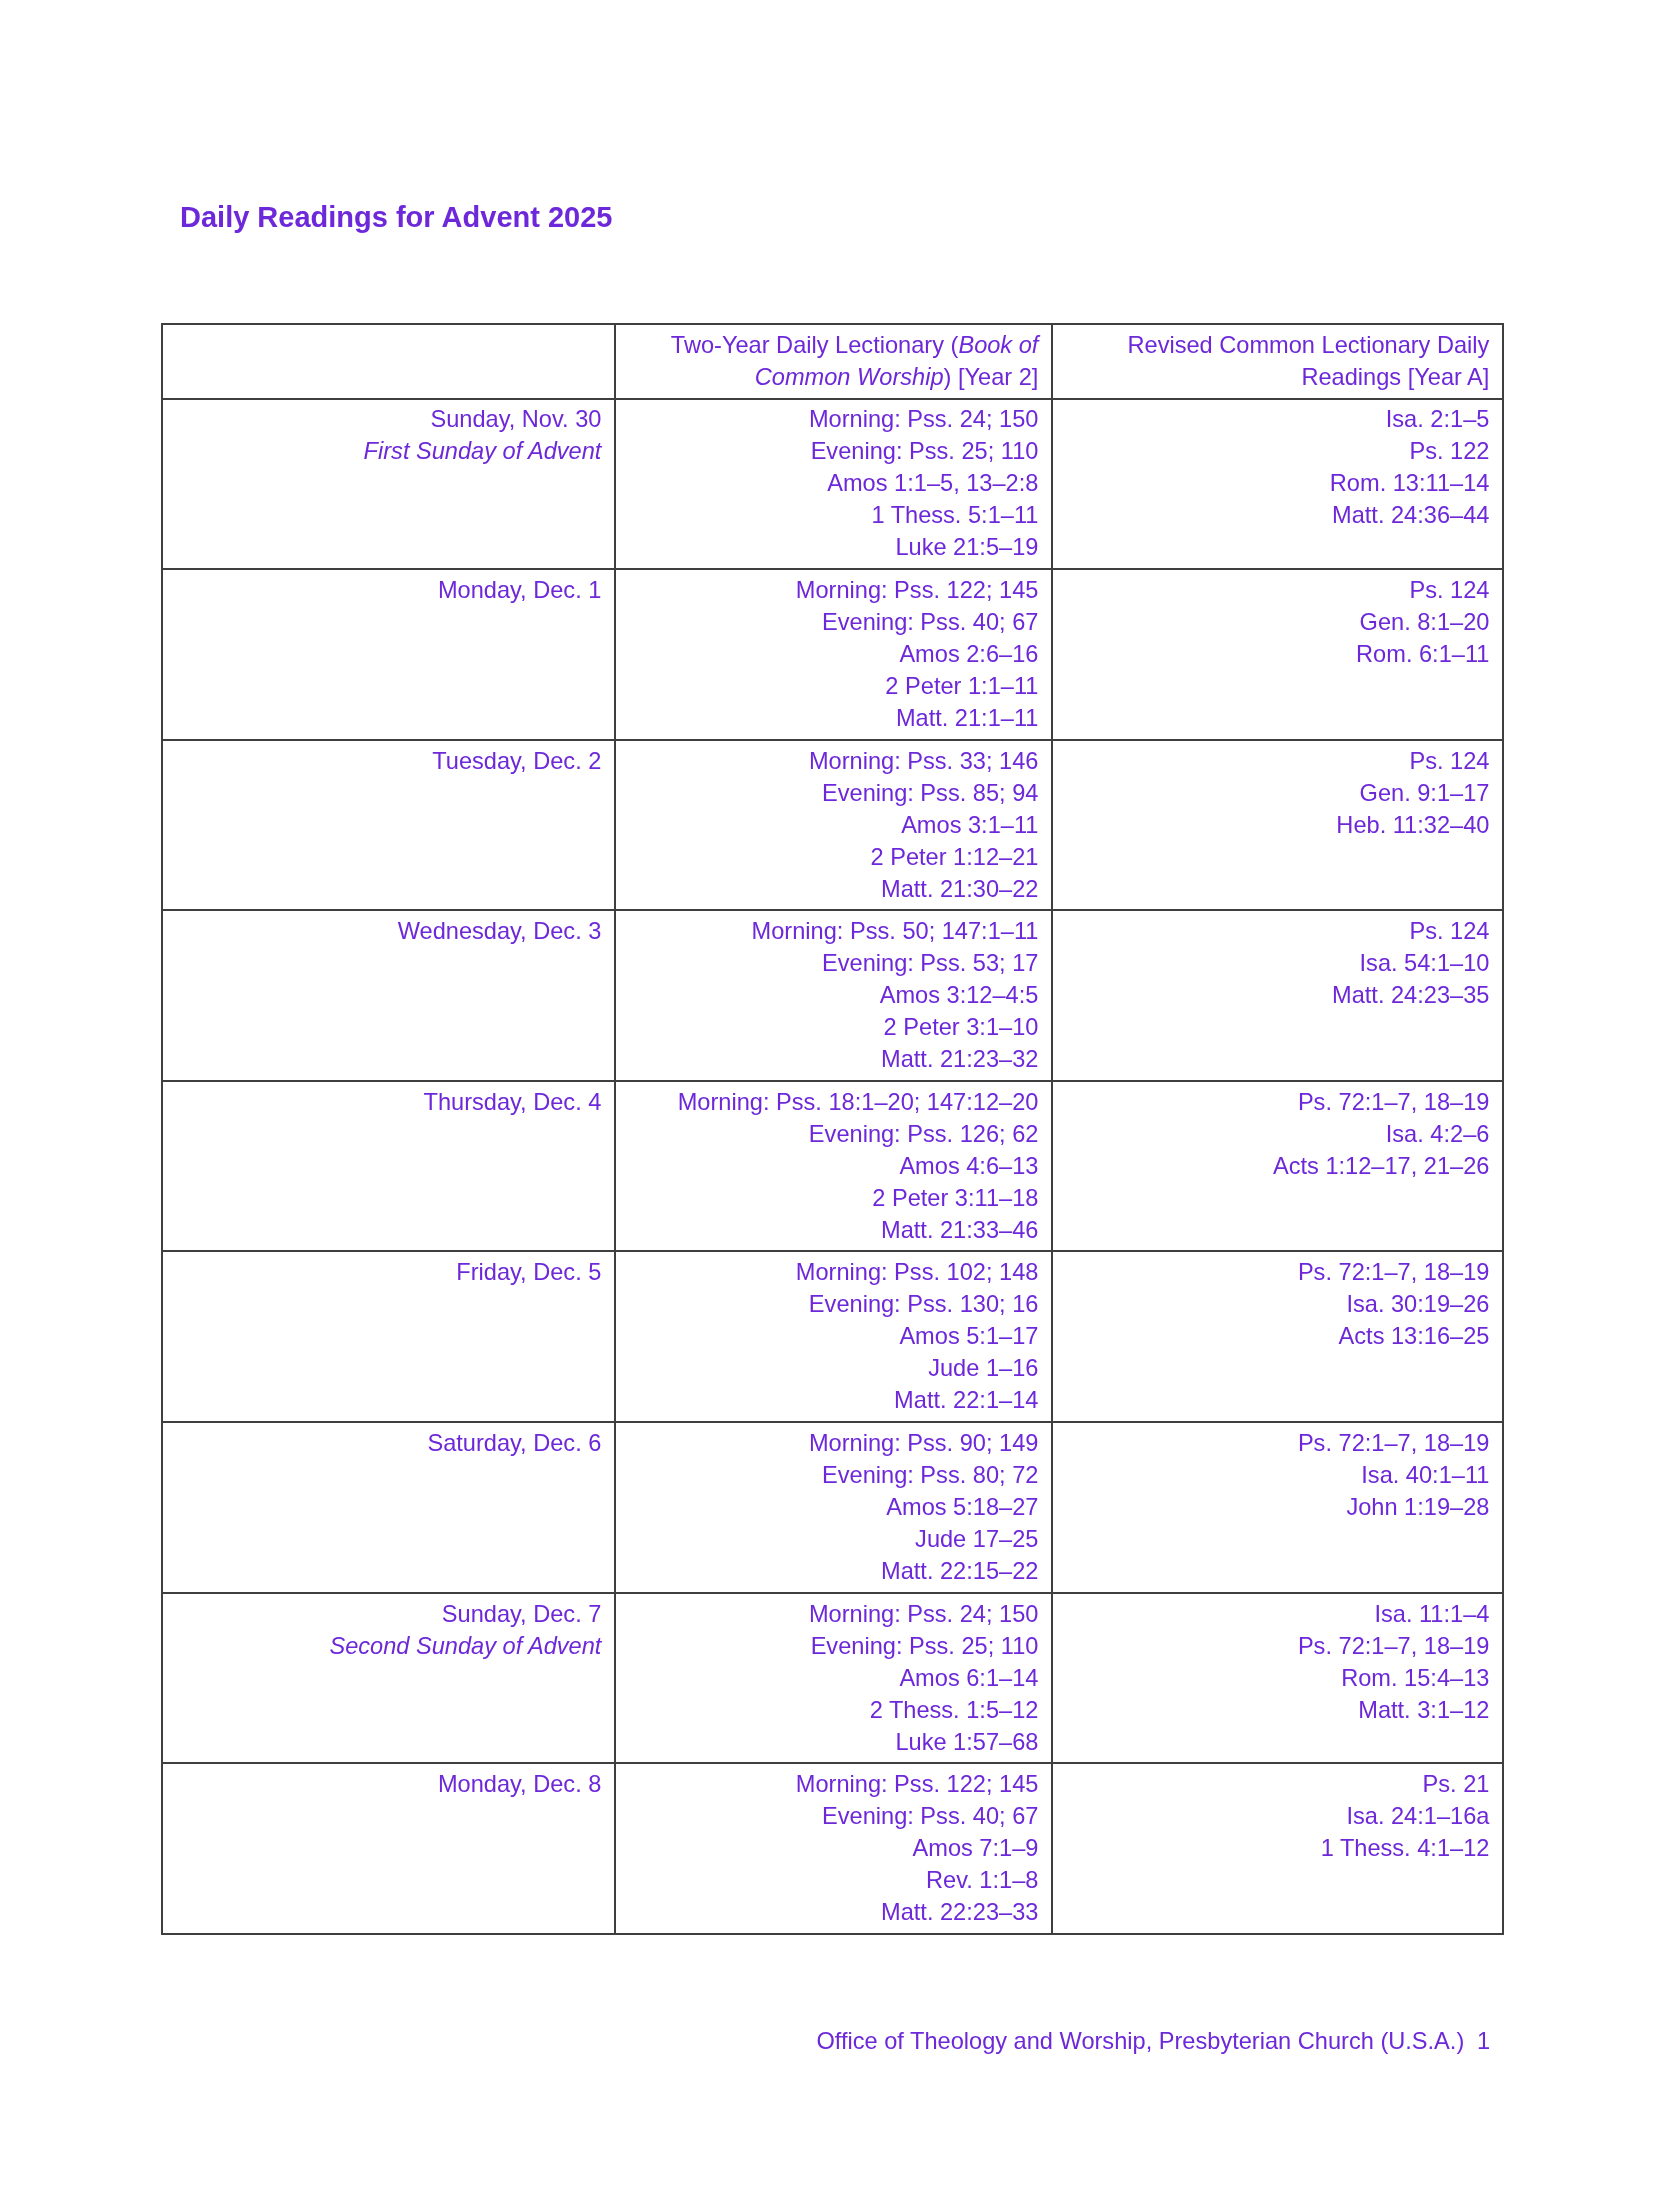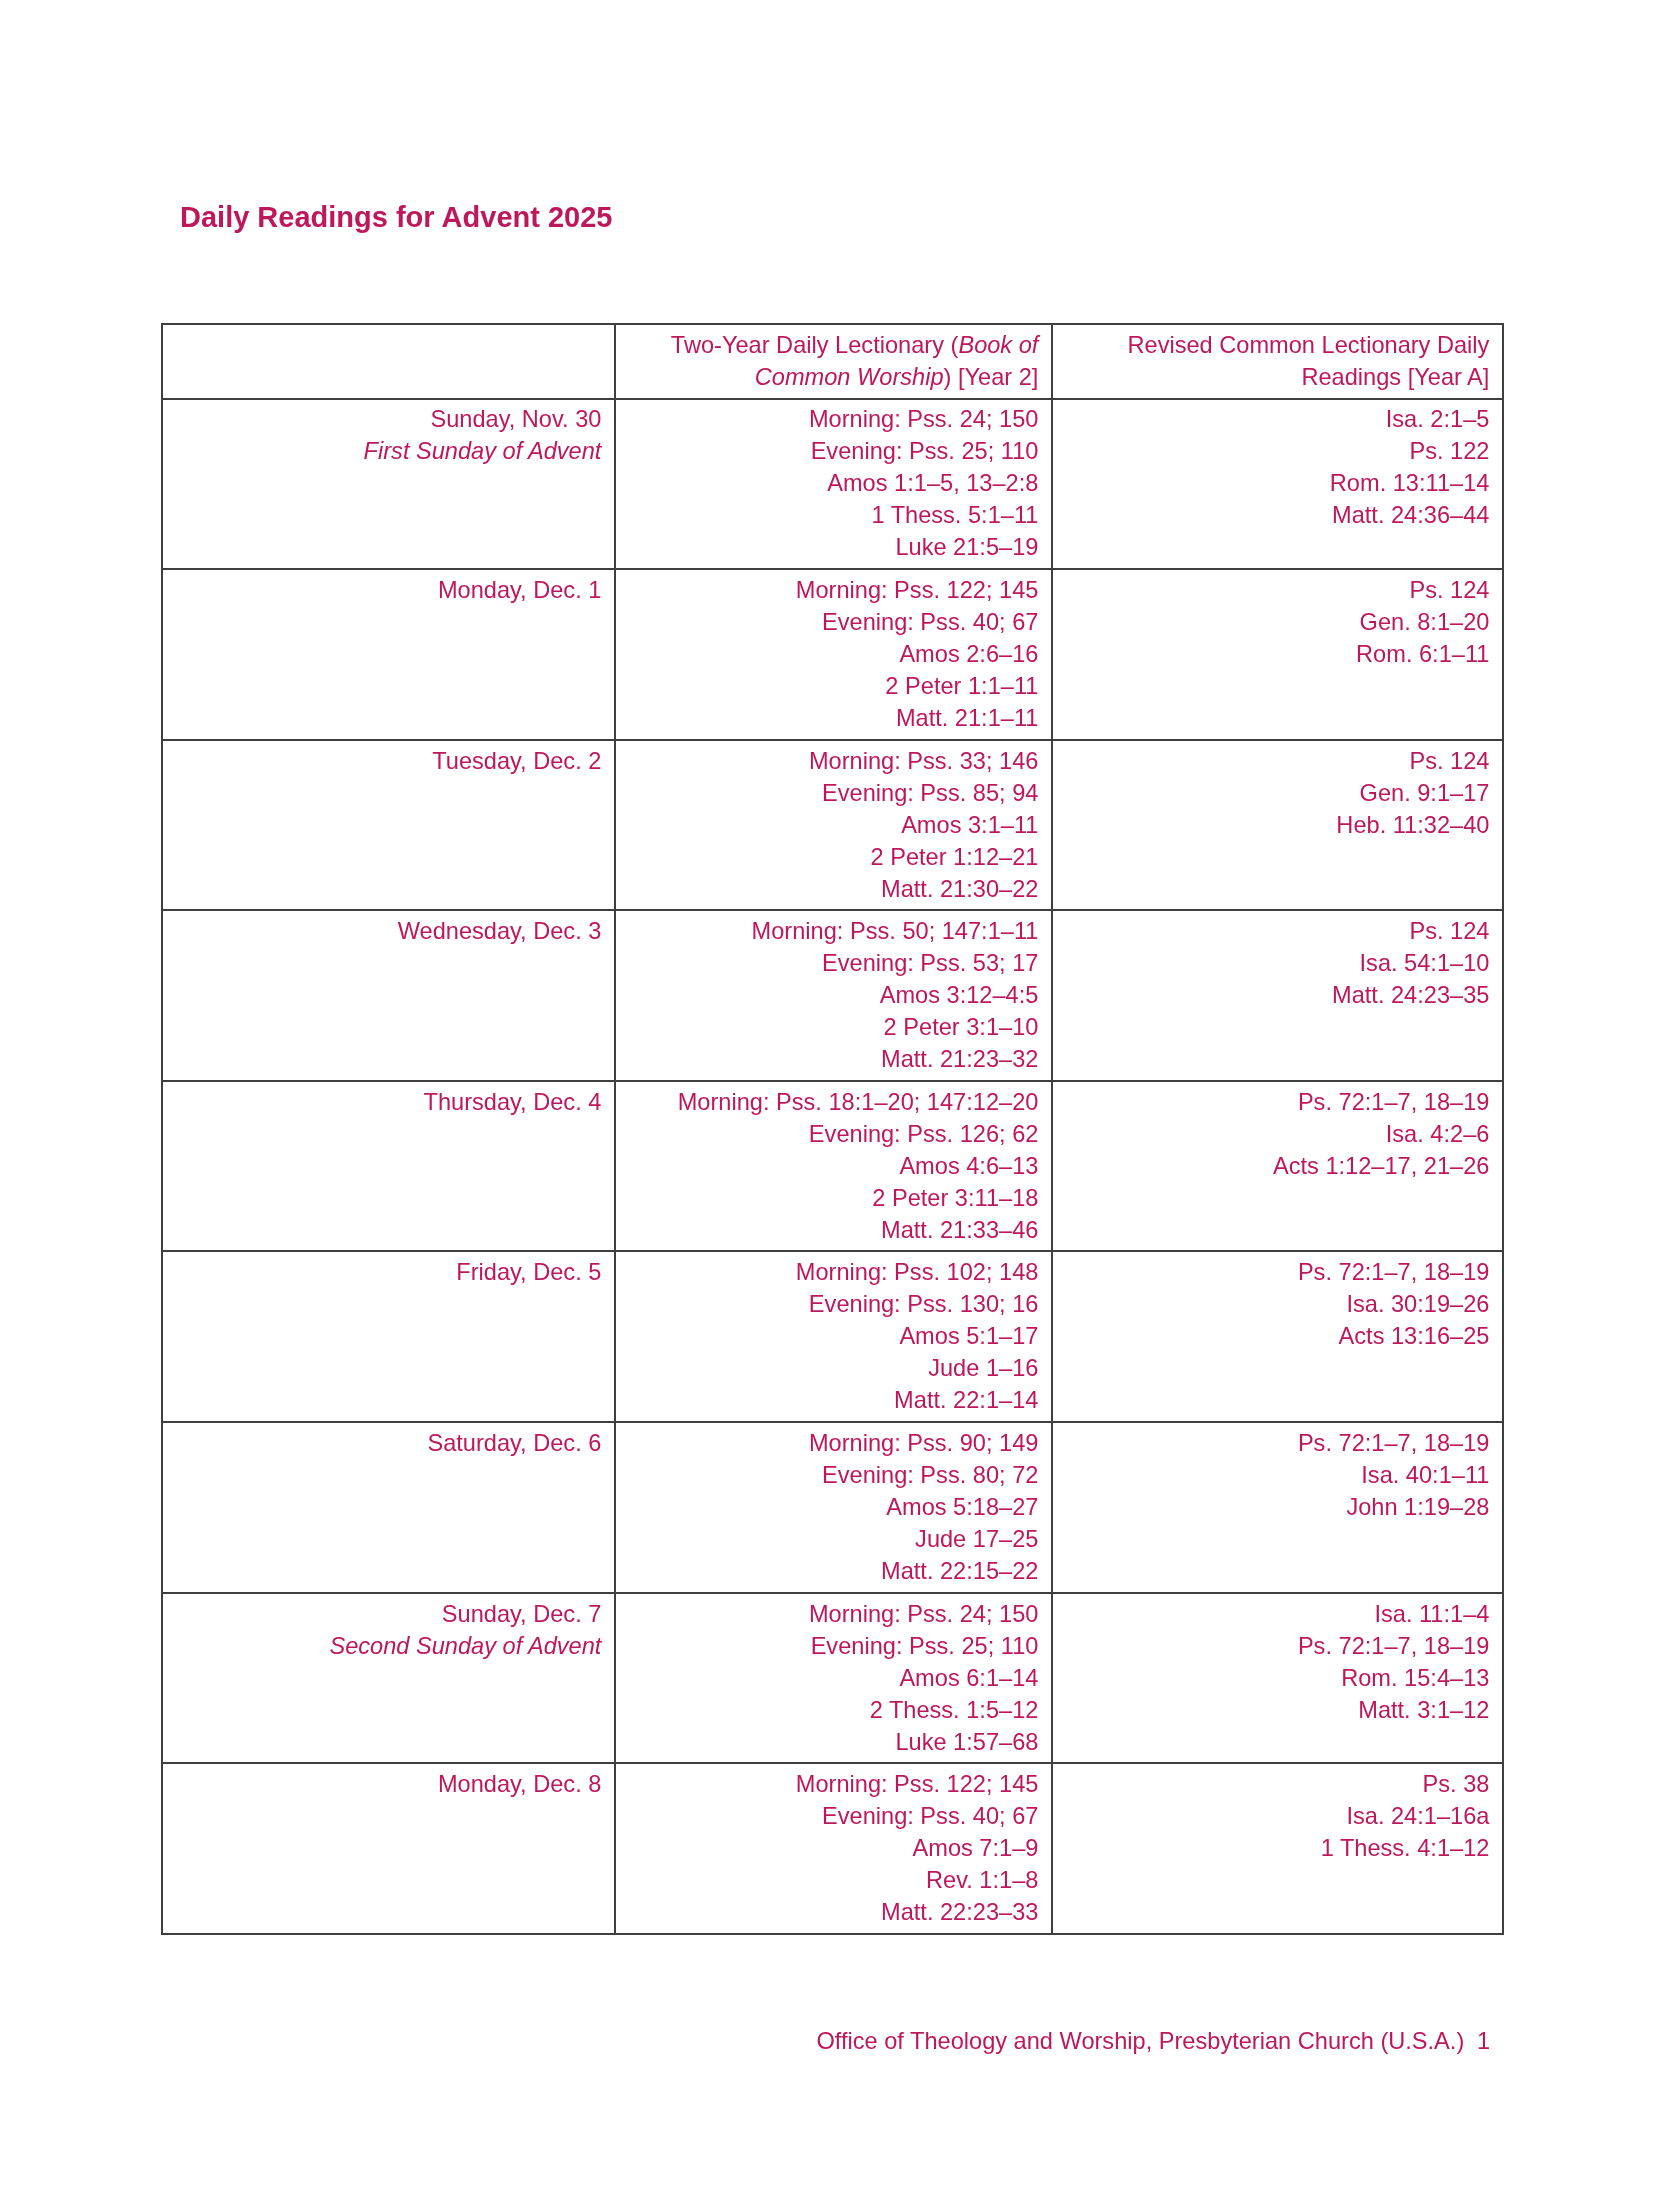--- a/index.html
+++ b/index.html
@@ -6,21 +6,21 @@
     margin: 0;
     padding: 0;
     background: #ffffff;
   }
   .page {
     position: relative;
     width: 1648px;
     height: 2205px;
     background: #ffffff;
     font-family: "Liberation Sans", "DejaVu Sans", sans-serif;
-    color: #be185d;
+    color: #6d28d9;
     overflow: hidden;
   }
   .doc-title {
     position: absolute;
     left: 180px;
     top: 201px;
     font-size: 29px;
     font-weight: bold;
     letter-spacing: 0px;
     white-space: nowrap;
@@ -228,21 +228,21 @@
             <div>Monday, Dec. 8</div>
           </td>
           <td>
             <div class="reading-line">Morning: Pss. 122; 145</div>
             <div class="reading-line">Evening: Pss. 40; 67</div>
             <div class="reading-line">Amos 7:1–9</div>
             <div class="reading-line">Rev. 1:1–8</div>
             <div class="reading-line">Matt. 22:23–33</div>
           </td>
           <td>
-            <div class="reading-line">Ps. 38</div>
+            <div class="reading-line">Ps. 21</div>
             <div class="reading-line">Isa. 24:1–16a</div>
             <div class="reading-line">1 Thess. 4:1–12</div>
           </td>
         </tr>
       </tbody>
   </table>
 
   <div class="footer"><span>Office of Theology and Worship, Presbyterian Church (U.S.A.)</span><span class="page-num">1</span></div>
 
 </div>

